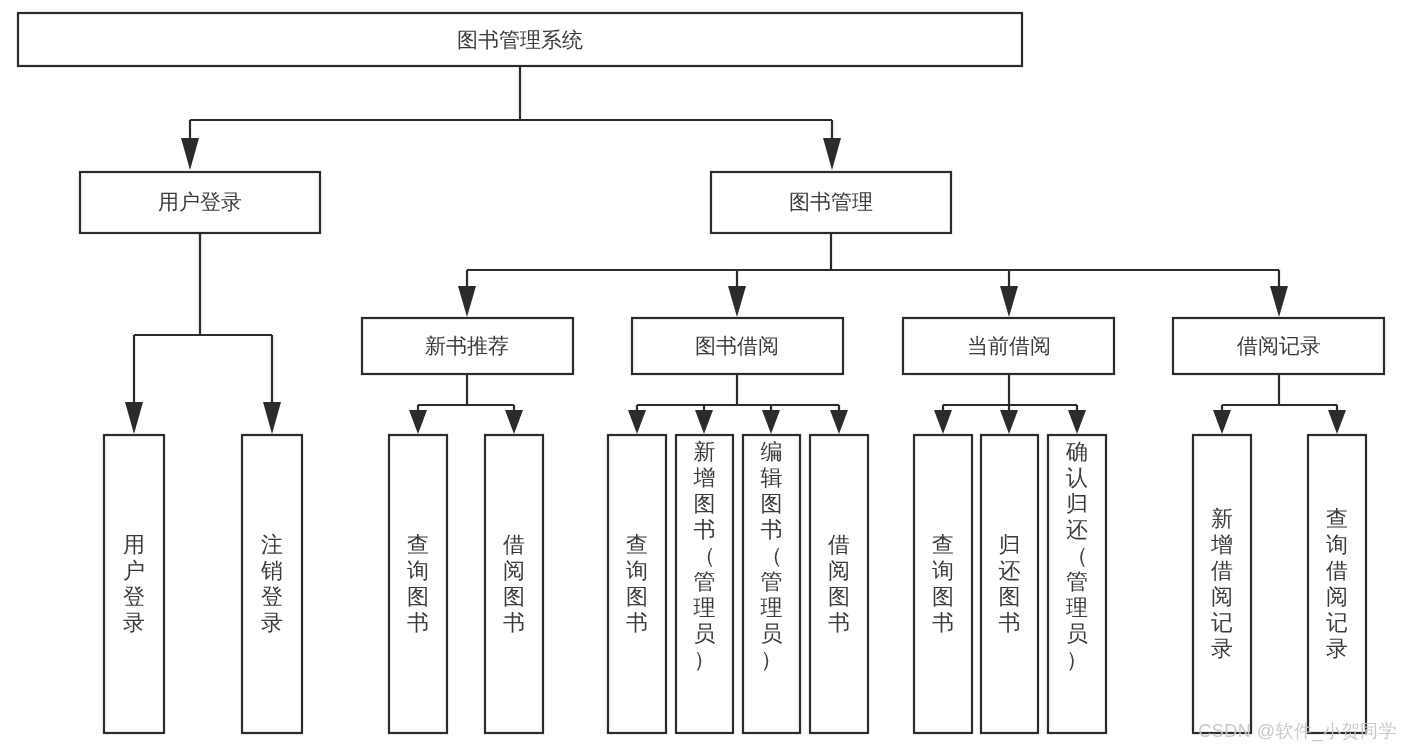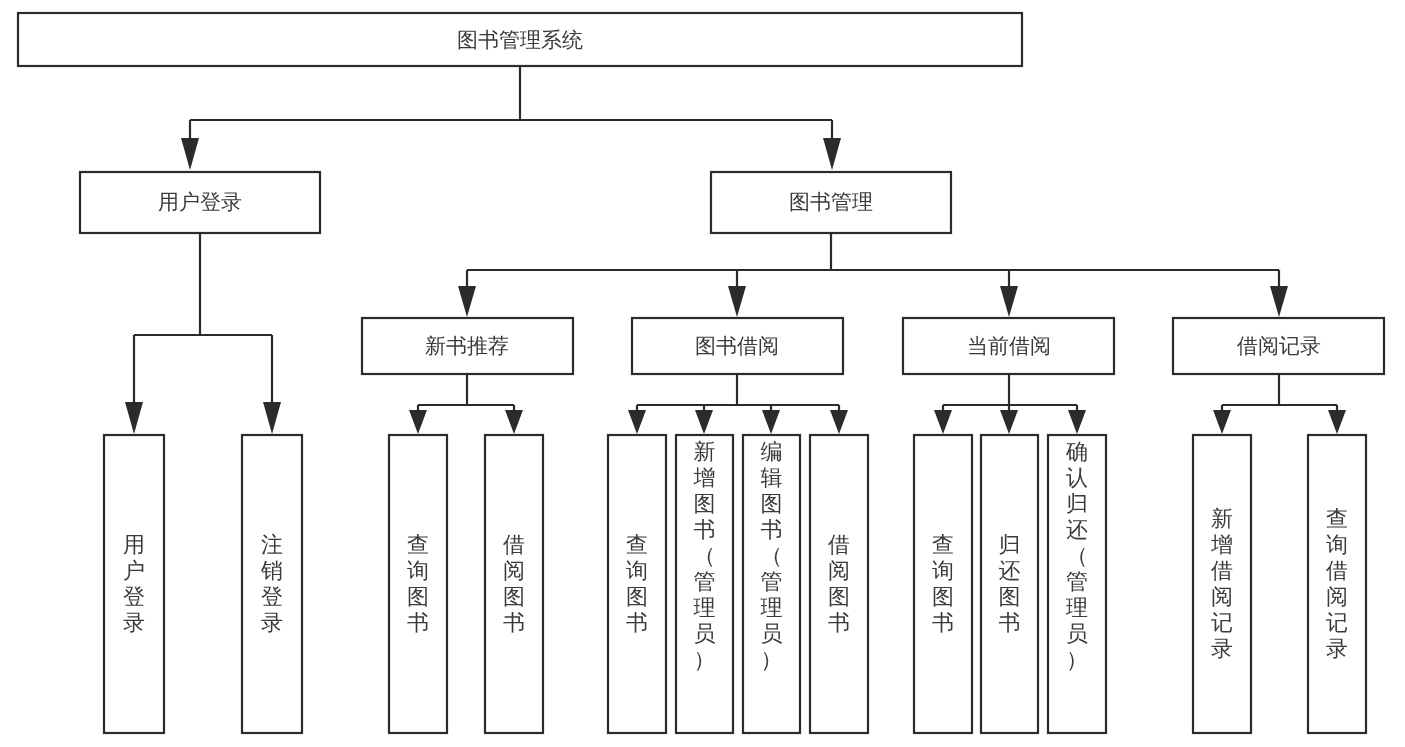--- a/index.html
+++ b/index.html
@@ -224,14 +224,15 @@
   <div class="leaf-label top-align" style="left:743px; top:435px; width:57px; height:298px;"><span>编</span><span>辑</span><span>图</span><span>书</span><span>（</span><span>管</span><span>理</span><span>员</span><span>）</span></div>
   <div class="leaf-label" style="left:810px; top:435px; width:58px; height:298px;"><span>借</span><span>阅</span><span>图</span><span>书</span></div>
 
   <div class="leaf-label" style="left:914px; top:435px; width:58px; height:298px;"><span>查</span><span>询</span><span>图</span><span>书</span></div>
   <div class="leaf-label" style="left:981px; top:435px; width:57px; height:298px;"><span>归</span><span>还</span><span>图</span><span>书</span></div>
   <div class="leaf-label top-align" style="left:1048px; top:435px; width:58px; height:298px;"><span>确</span><span>认</span><span>归</span><span>还</span><span>（</span><span>管</span><span>理</span><span>员</span><span>）</span></div>
 
   <div class="leaf-label" style="left:1193px; top:435px; width:58px; height:298px;"><span>新</span><span>增</span><span>借</span><span>阅</span><span>记</span><span>录</span></div>
   <div class="leaf-label" style="left:1308px; top:435px; width:58px; height:298px;"><span>查</span><span>询</span><span>借</span><span>阅</span><span>记</span><span>录</span></div>
 
+  <div class="watermark">CSDN @软件_小贺同学</div>
 
 </div>
 
 </body></html>

